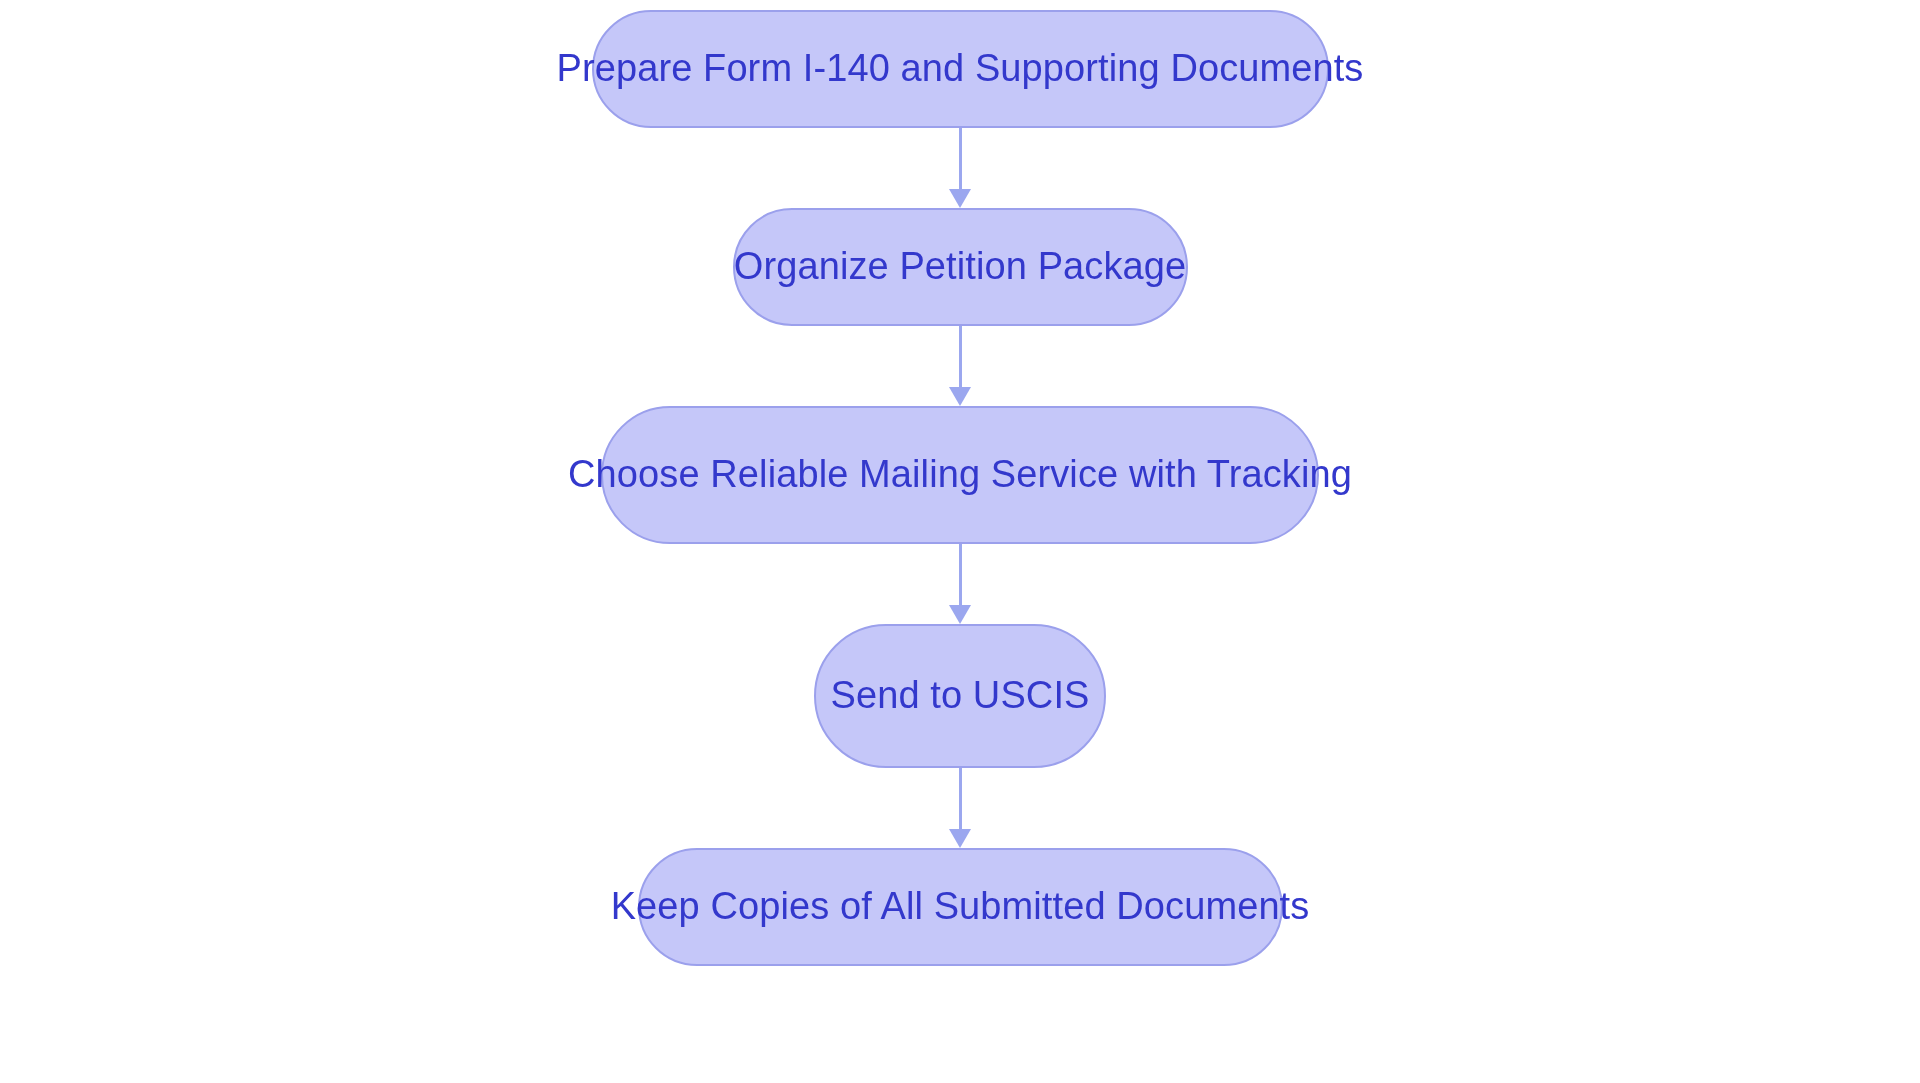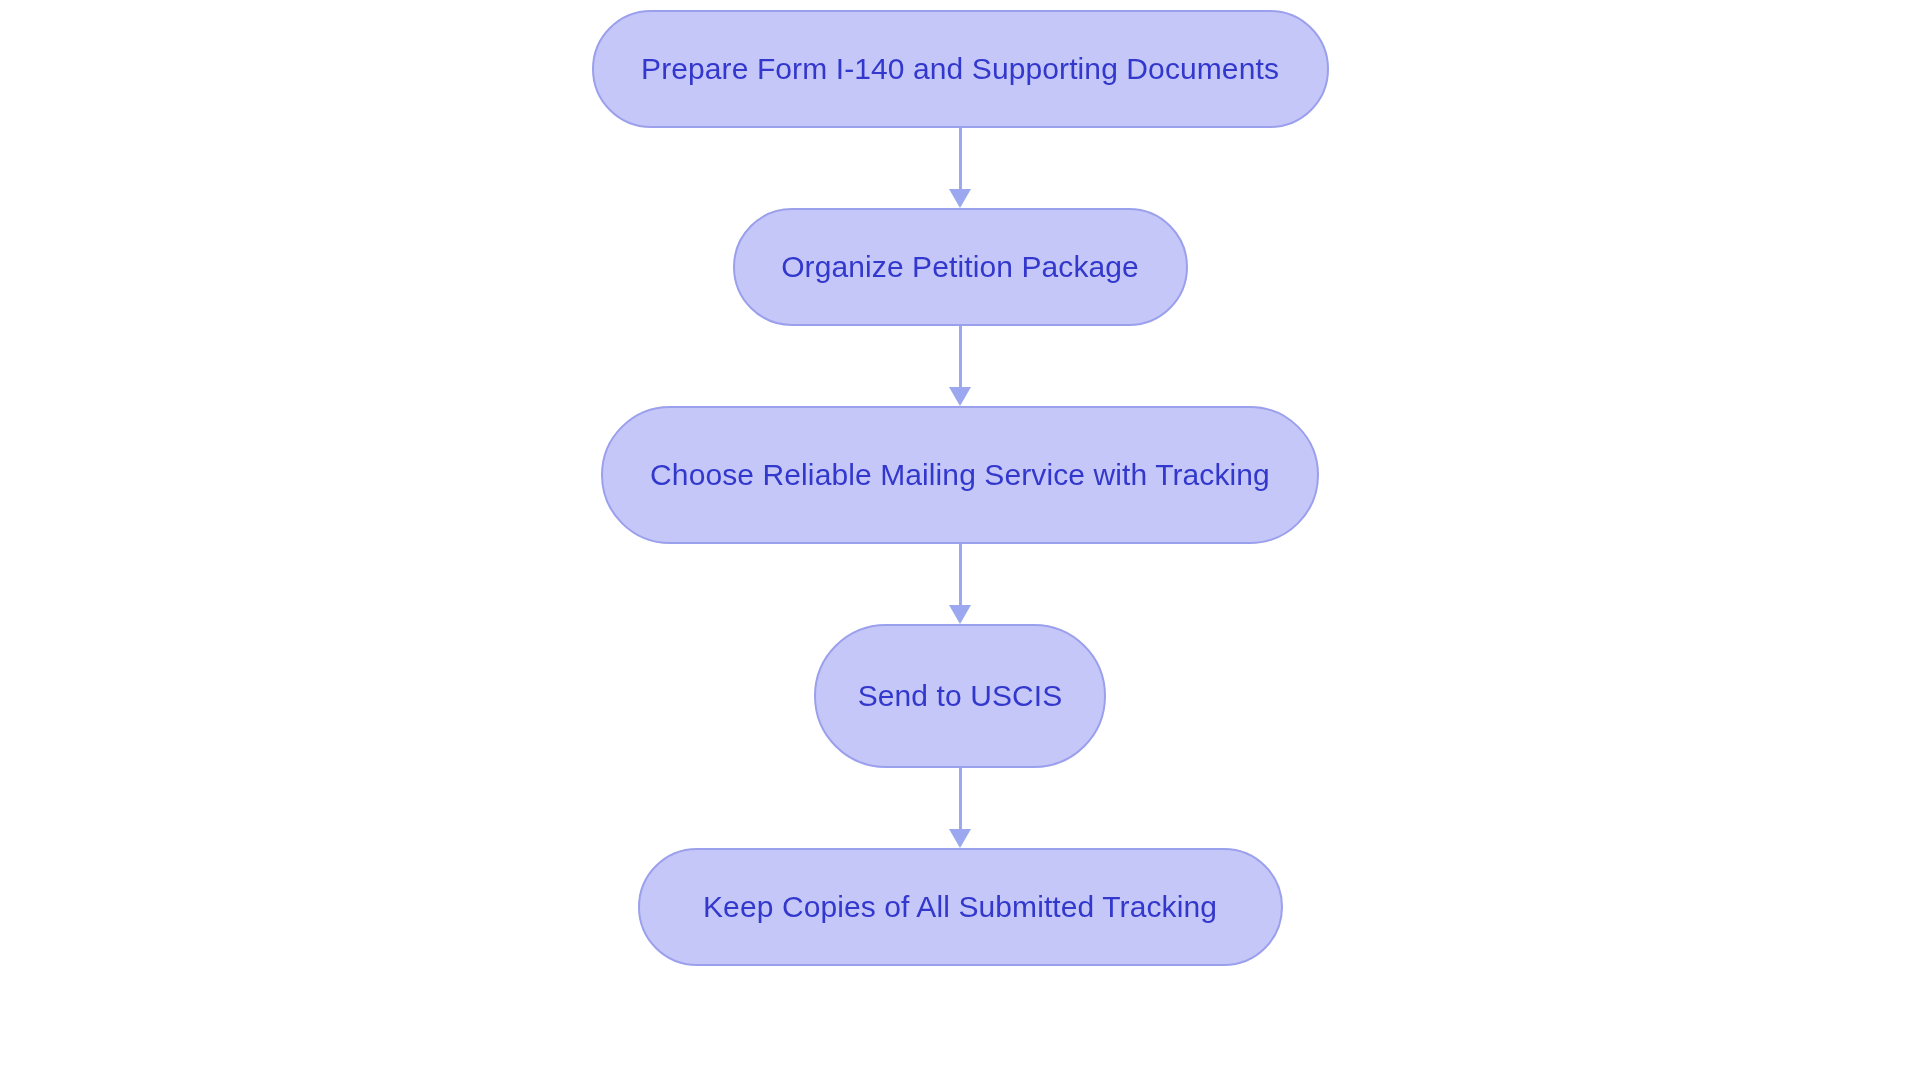--- a/index.html
+++ b/index.html
@@ -34,21 +34,21 @@
     background: #c5c7f9;
     border: 2px solid #9ba0ec;
     border-radius: 9999px;
     text-align: center;
     padding: 0 34px;
     white-space: nowrap;
   }
 
   .node-label {
     color: #3338cc;
-    font-size: 30px;
+    font-size: 38px;
     font-weight: 400;
     letter-spacing: 0.1px;
     line-height: 1.2;
   }
 
   
   .connector {
     position: relative;
     width: 24px;
     display: flex;
@@ -117,16 +117,16 @@
   <div class="node n3">
     <span class="node-label">Send to USCIS</span>
   </div>
 
   <div class="connector c3">
     <div class="connector-stem"></div>
     <div class="connector-head"></div>
   </div>
 
   <div class="node n4">
-    <span class="node-label">Keep Copies of All Submitted Tracking</span>
+    <span class="node-label">Keep Copies of All Submitted Documents</span>
   </div>
 
 </div>
 
 </body></html>

